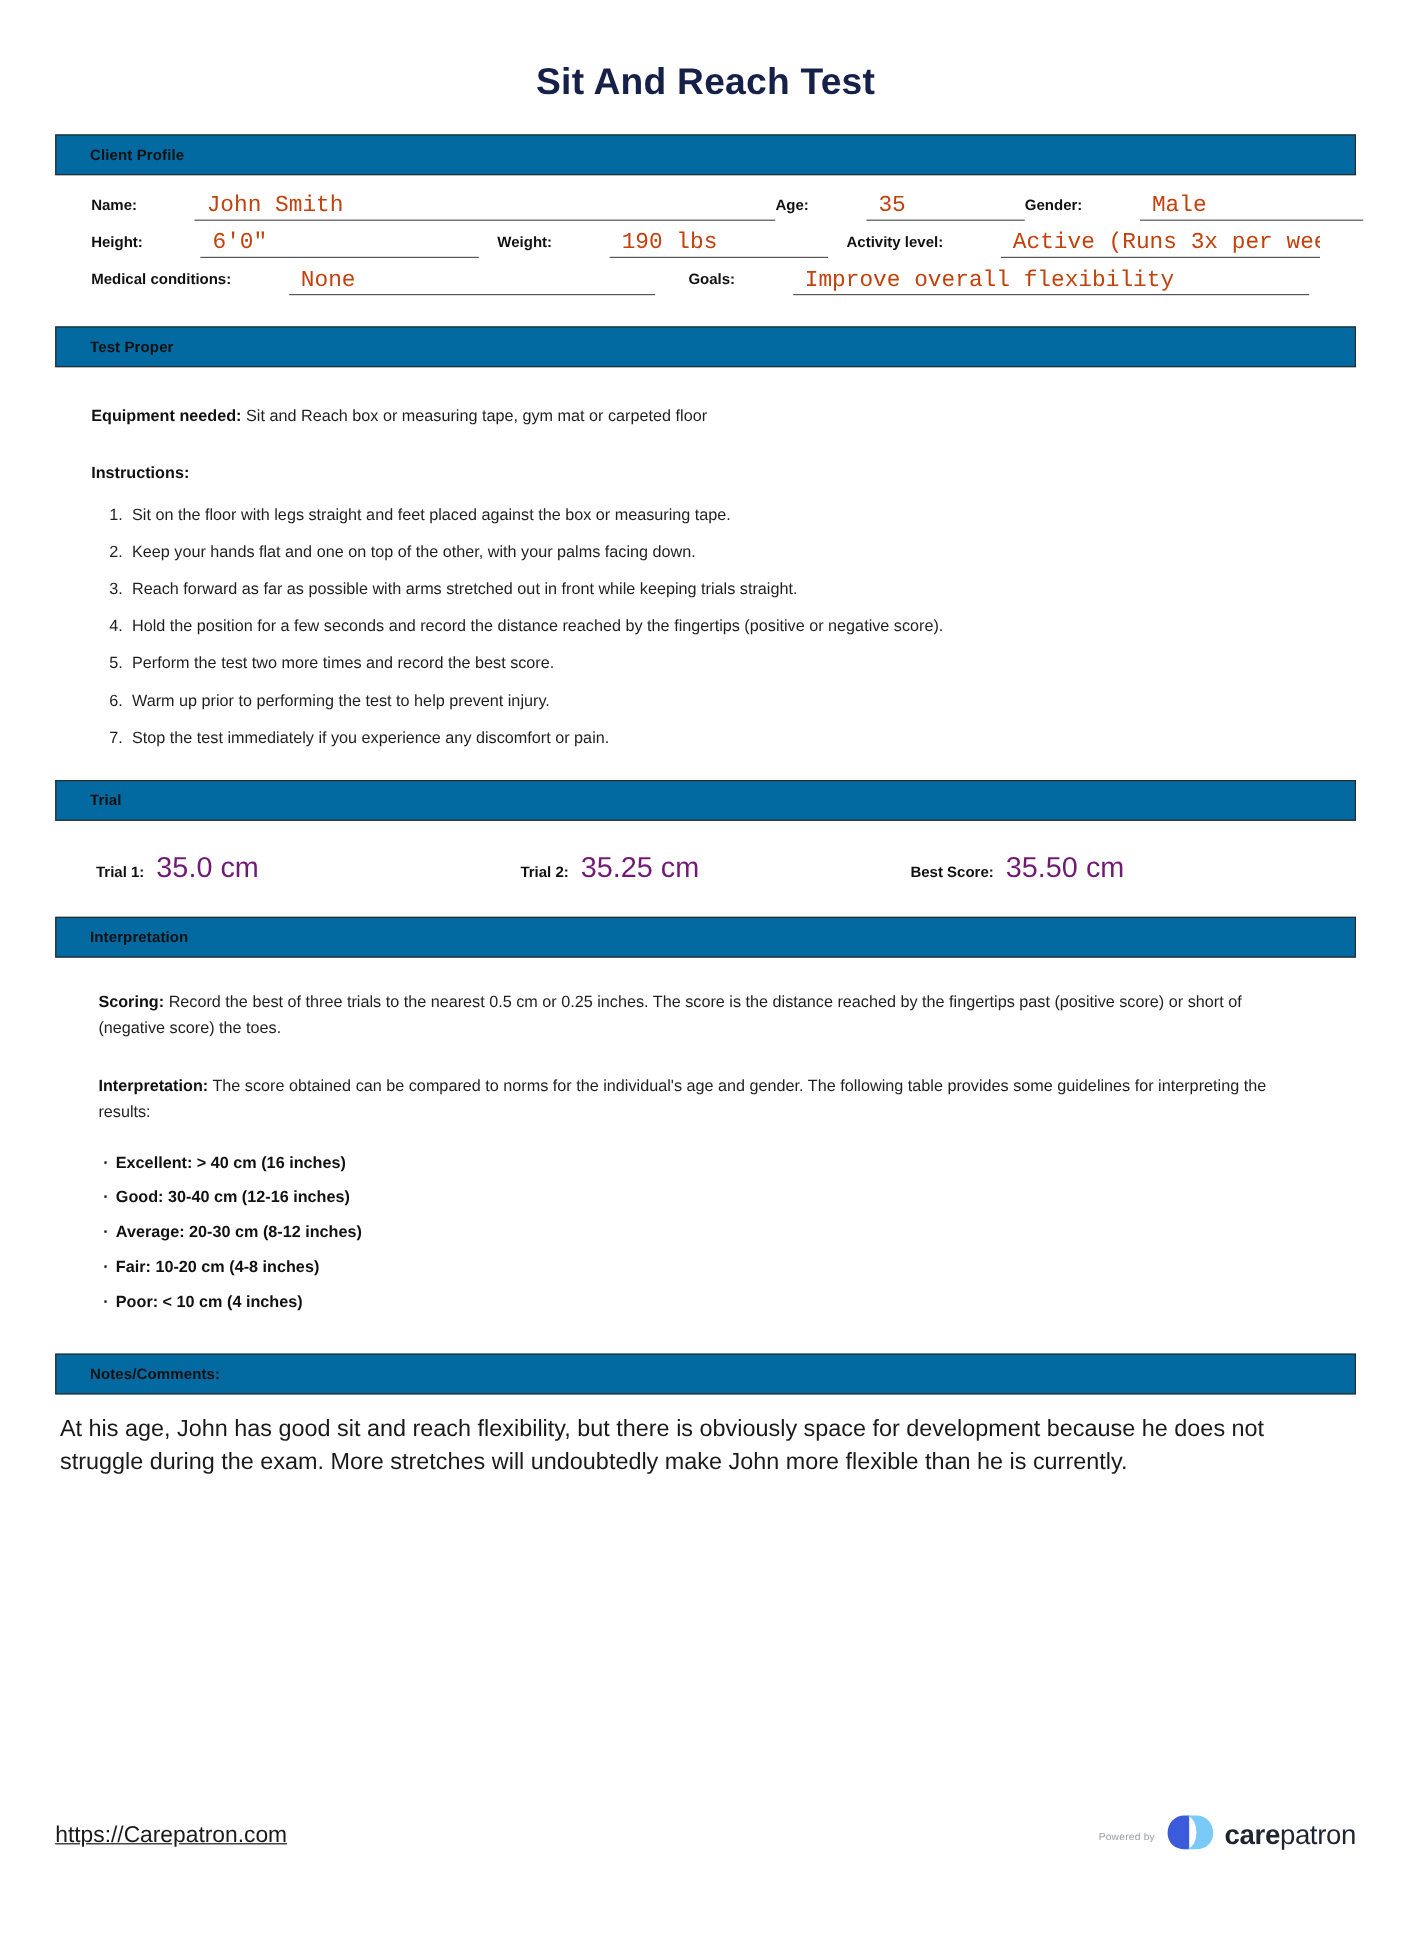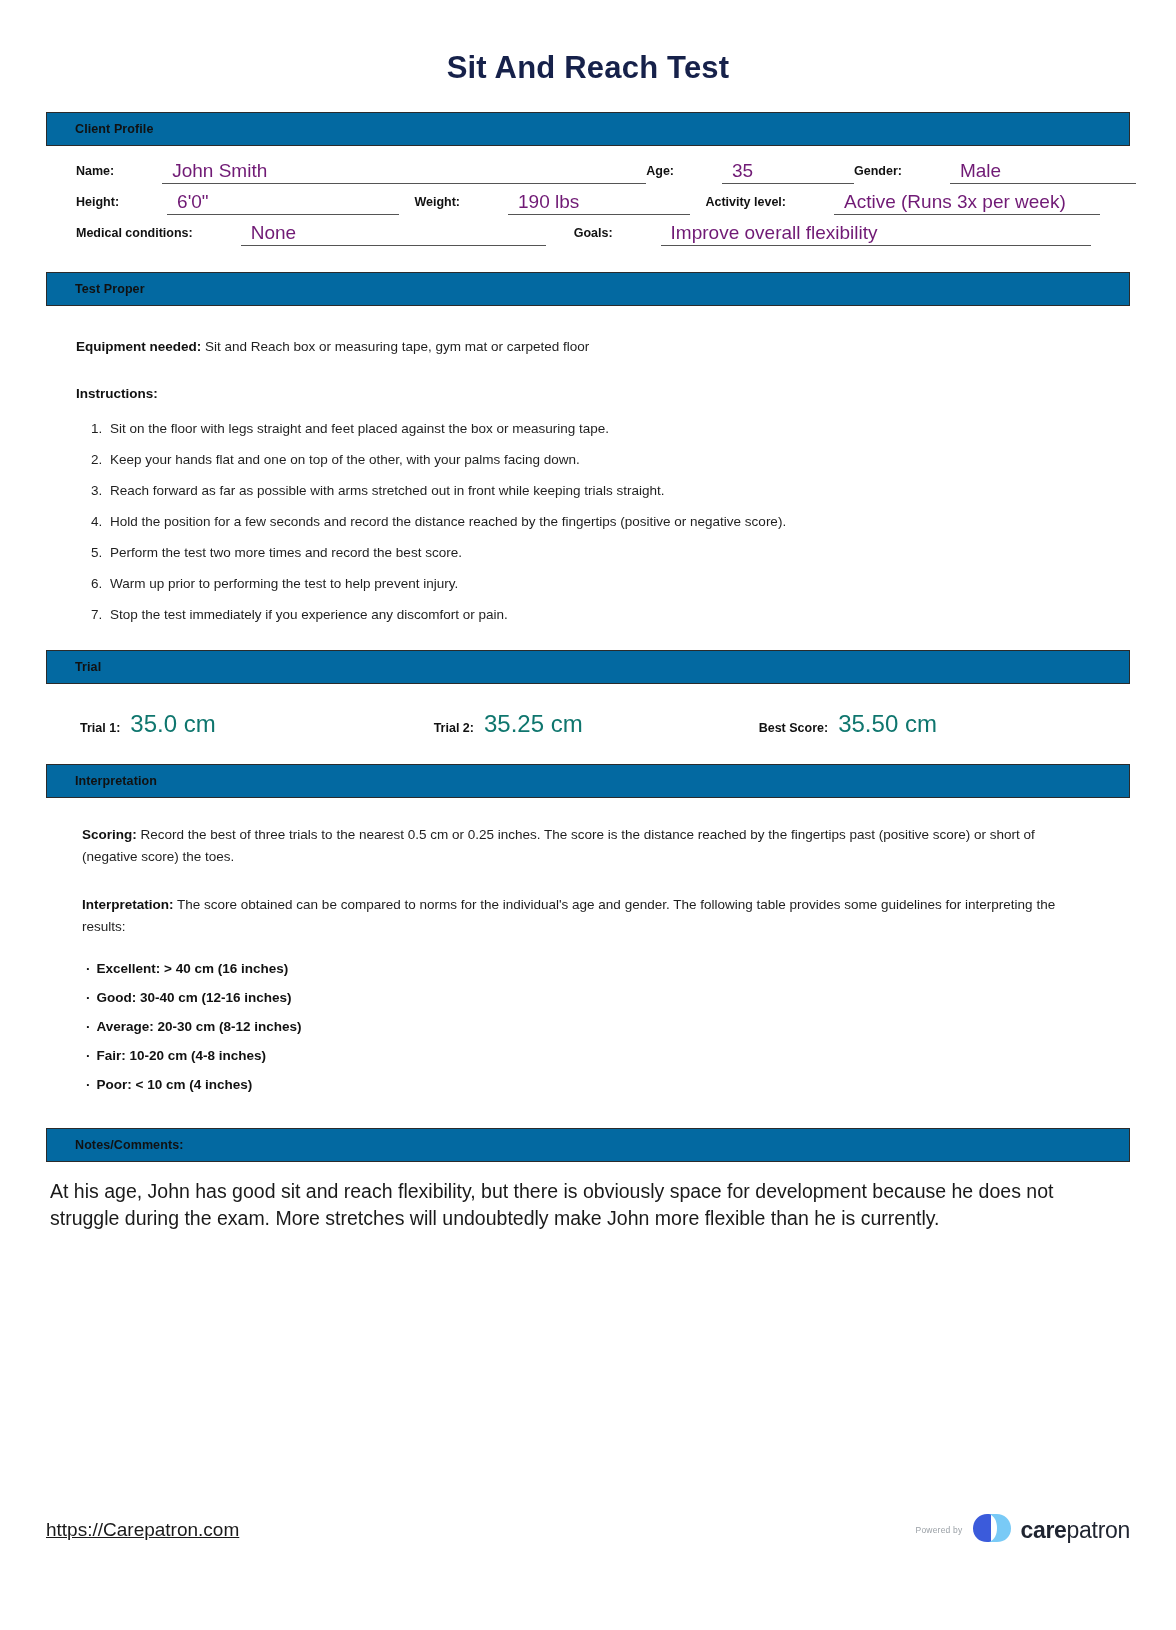--- a/index.html
+++ b/index.html
@@ -70,26 +70,27 @@
   }
   .flabel {
     font-size: 12.5px;
     font-weight: bold;
     color: #111;
     white-space: nowrap;
     padding-bottom: 3px;
   }
   .fvalue {
     font-size: 19px;
-    color: #701a75;
+    color: #c2410c;
     border-bottom: 1px solid #555;
     padding: 0 6px 1px 10px;
     line-height: 22px;
     white-space: nowrap;
     overflow: hidden;
+    font-family: Liberation Mono, monospace;
   }
 
   
   .w-name   { width: 484px; }
   .w-age    { width: 132px; }
   .w-gender { width: 186px; }
   .w-height { width: 232px; }
   .w-weight { width: 182px; }
   .w-act    { width: 266px; }
   .w-med    { width: 305px; }
@@ -133,21 +134,21 @@
   }
   .trial-cell { display: flex; align-items: baseline; }
   .trial-label {
     font-size: 12.5px;
     font-weight: bold;
     color: #111;
     white-space: nowrap;
   }
   .trial-value {
     font-size: 24px;
-    color: #0f766e;
+    color: #701a75;
     padding-left: 10px;
     white-space: nowrap;
   }
   .t-gap-a { width: 218px; }
   .t-gap-b { width: 176px; }
 
   
   .interp {
     padding: 26px 36px 0 36px;
   }

